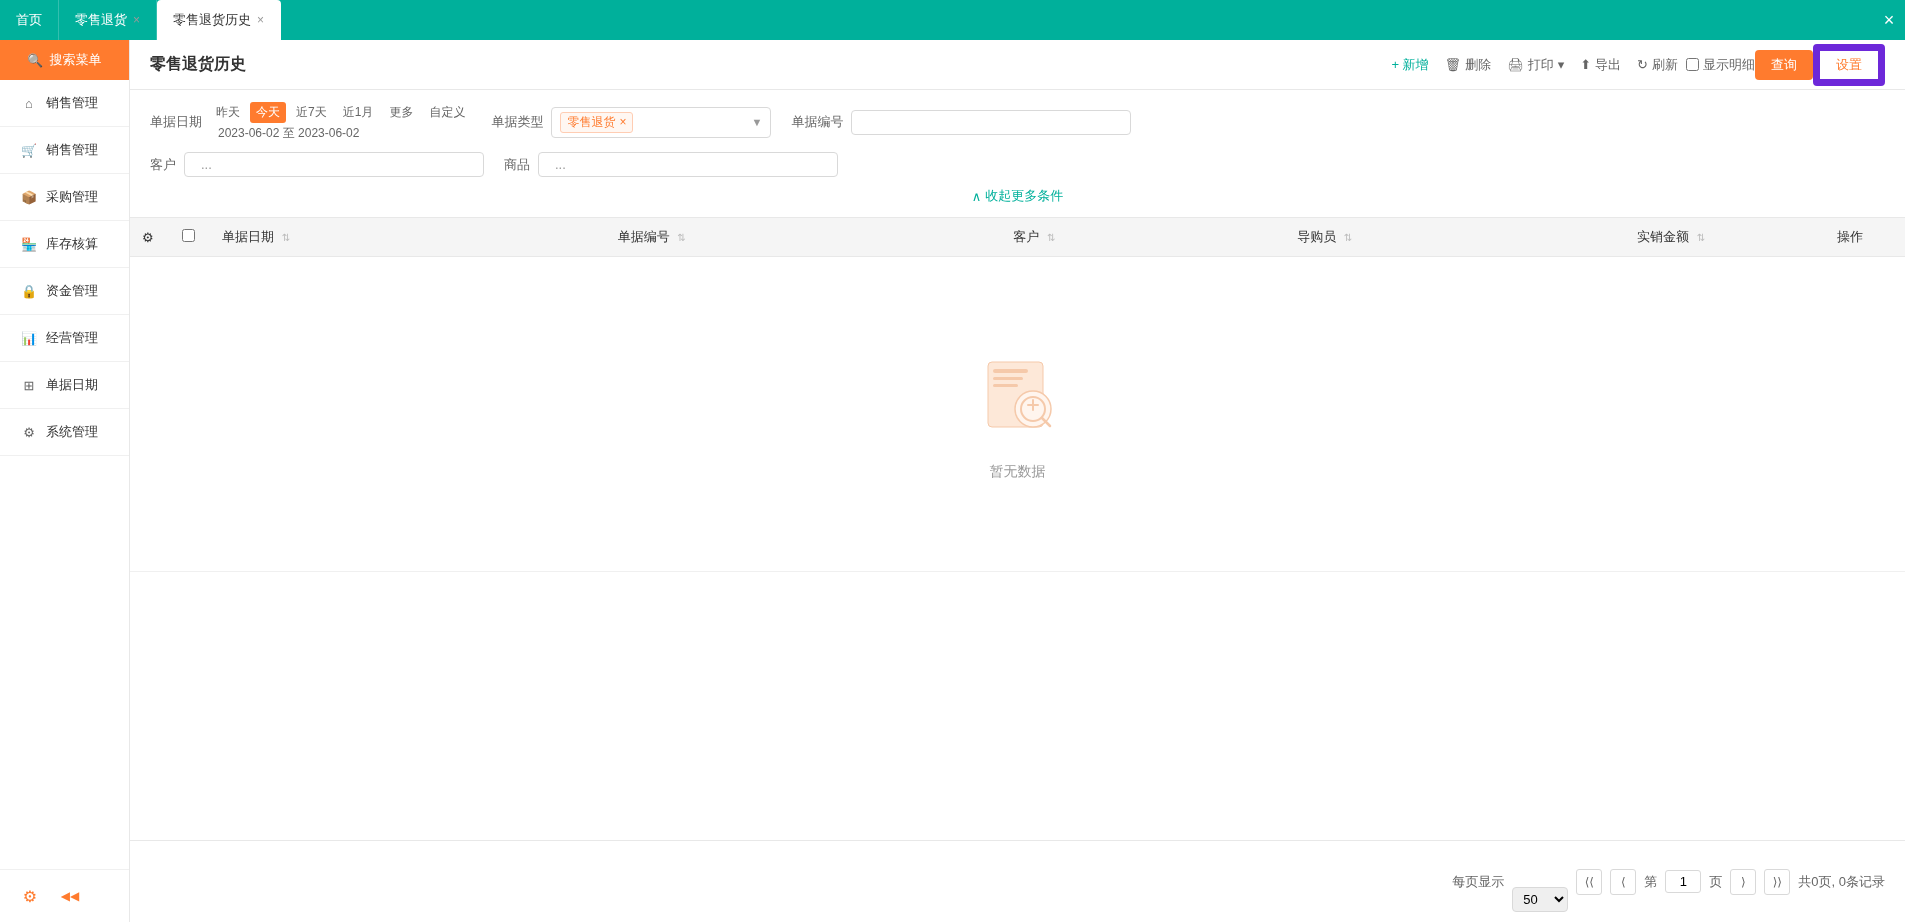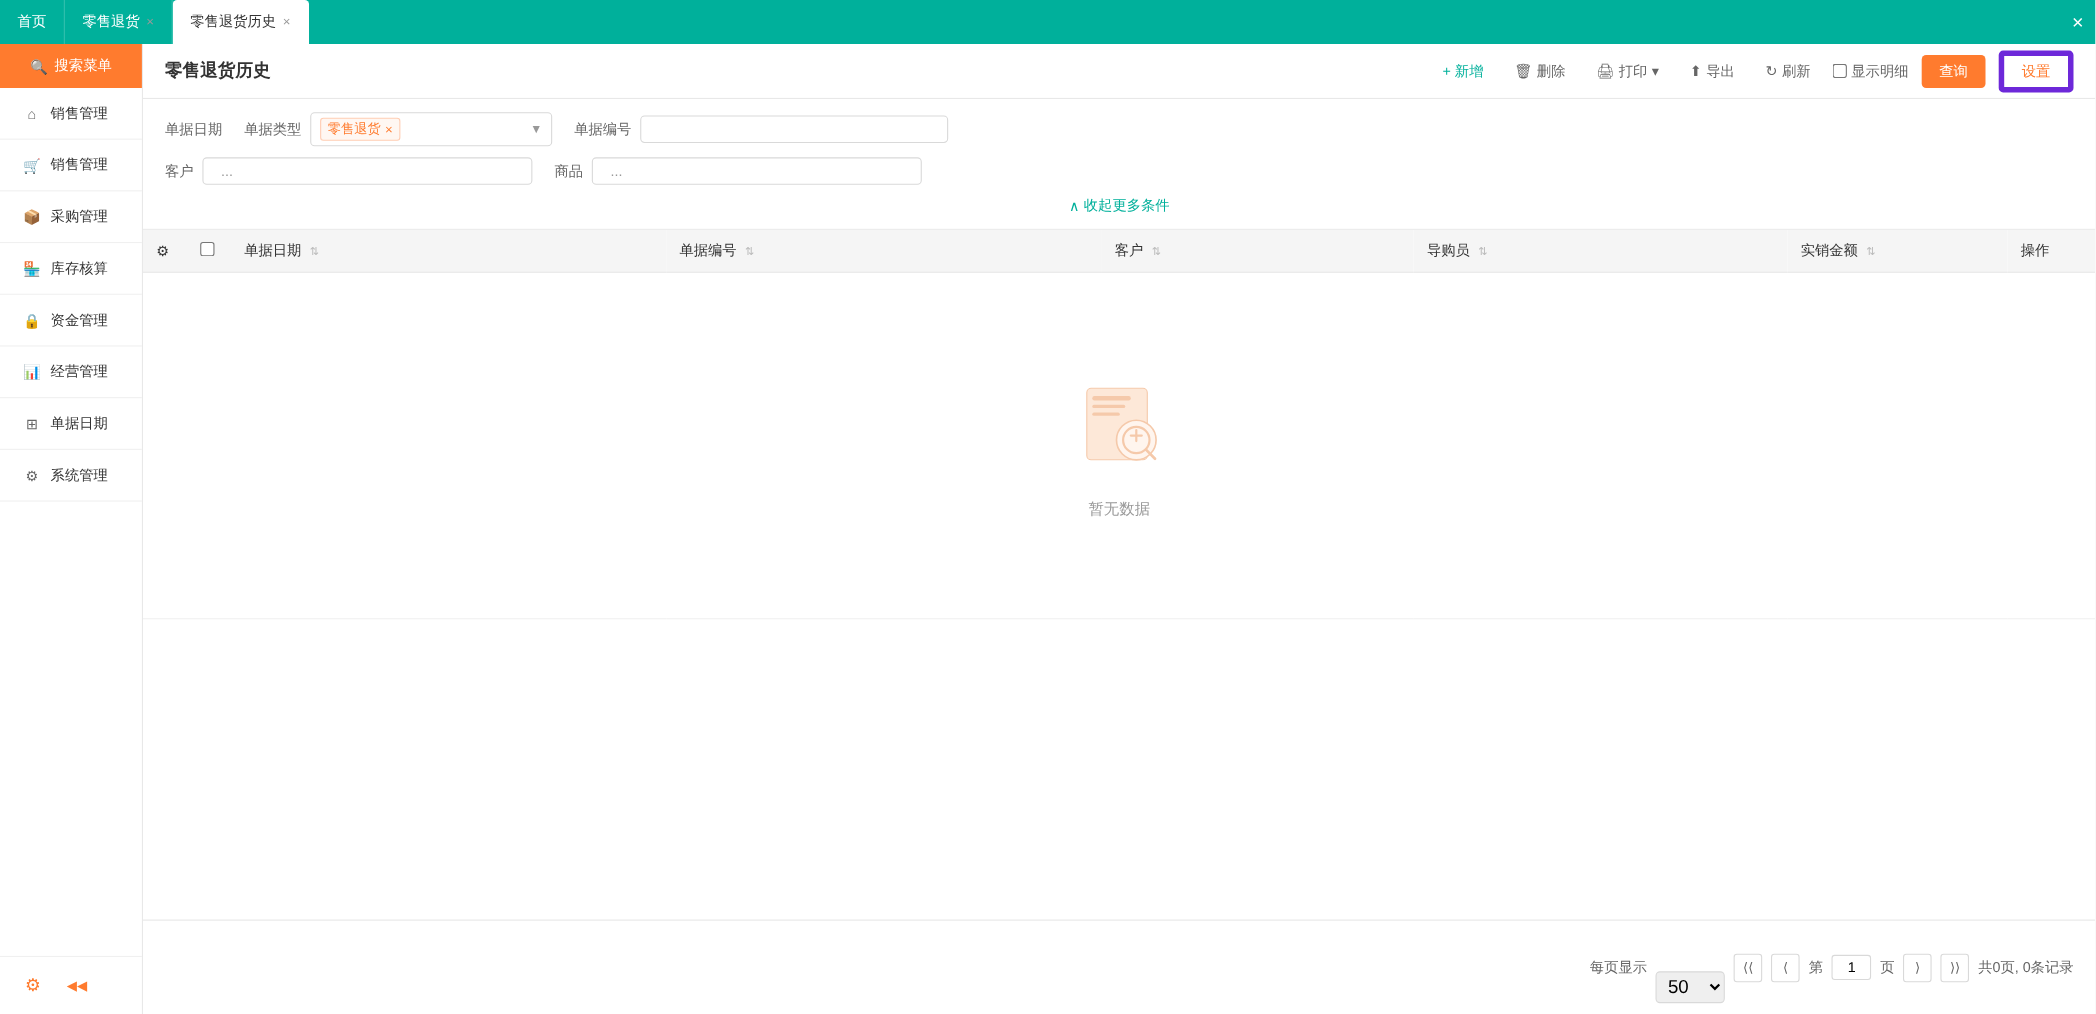--- a/index.html
+++ b/index.html
@@ -132,21 +132,21 @@
     }
     .page-title {
       font-size: 16px;
       font-weight: bold;
       color: #333;
     }
     .header-actions {
       margin-left: auto;
       display: flex;
       align-items: center;
-      gap: 12px;
+      gap: 0;
     }
     .action-btn {
       display: flex;
       align-items: center;
       gap: 4px;
       font-size: 13px;
       color: #666;
       cursor: pointer;
       padding: 4px 8px;
     }
@@ -156,21 +156,21 @@
       border: none;
       padding: 6px 16px;
       border-radius: 4px;
       cursor: pointer;
       font-size: 13px;
       text-align: center;
     }
     .btn-setting {
       background: #fff;
       color: #ff7b2e;
-      border: 5px solid #6d28d9;
+      border: 7px solid #6d28d9;
       padding: 5px 16px;
       border-radius: 4px;
       cursor: pointer;
       font-size: 13px;
     }
     .display-checkbox {
       display: flex;
       align-items: center;
       gap: 4px;
       font-size: 13px;
@@ -357,21 +357,21 @@
       justify-content: flex-end;
       gap: 8px;
       font-size: 13px;
       color: #666;
       flex-shrink: 0;
     }
     .page-size-select {
       border: 1px solid #d9d9d9;
       border-radius: 4px;
       padding: 3px 6px;
-      font-size: 17px;
+      font-size: 13px;
       cursor: pointer;
       margin-top: 36px;
     }
     .page-nav-btn {
       width: 26px;
       height: 26px;
       border: 1px solid #d9d9d9;
       background: #fff;
       border-radius: 3px;
       display: flex;
@@ -485,20 +485,33 @@
         <button class="btn-setting">设置</button>
       </div>
     </div>
 
     <div class="filter-area">
 
       <div class="filter-row">
 
         <div class="filter-item">
           <span class="filter-label">单据日期</span>
+          <div>
+            <div class="filter-date-group">
+              <span class="date-btn">昨天</span>
+              <span class="date-btn active">今天</span>
+              <span class="date-btn">近7天</span>
+              <span class="date-btn">近1月</span>
+              <span class="date-btn">更多</span>
+              <span class="date-btn">自定义</span>
+            </div>
+            <div style="margin-left:8px;">
+              <span class="date-range">2023-06-02 至 2023-06-02</span>
+            </div>
+          </div>
         </div>
 
         <div class="filter-item">
           <span class="filter-label">单据类型</span>
           <div class="filter-select-wrapper">
             <span class="filter-tag">
               <span>零售退货</span>
               <span class="filter-tag-close">×</span>
             </span>
             <span style="flex:1"></span>

